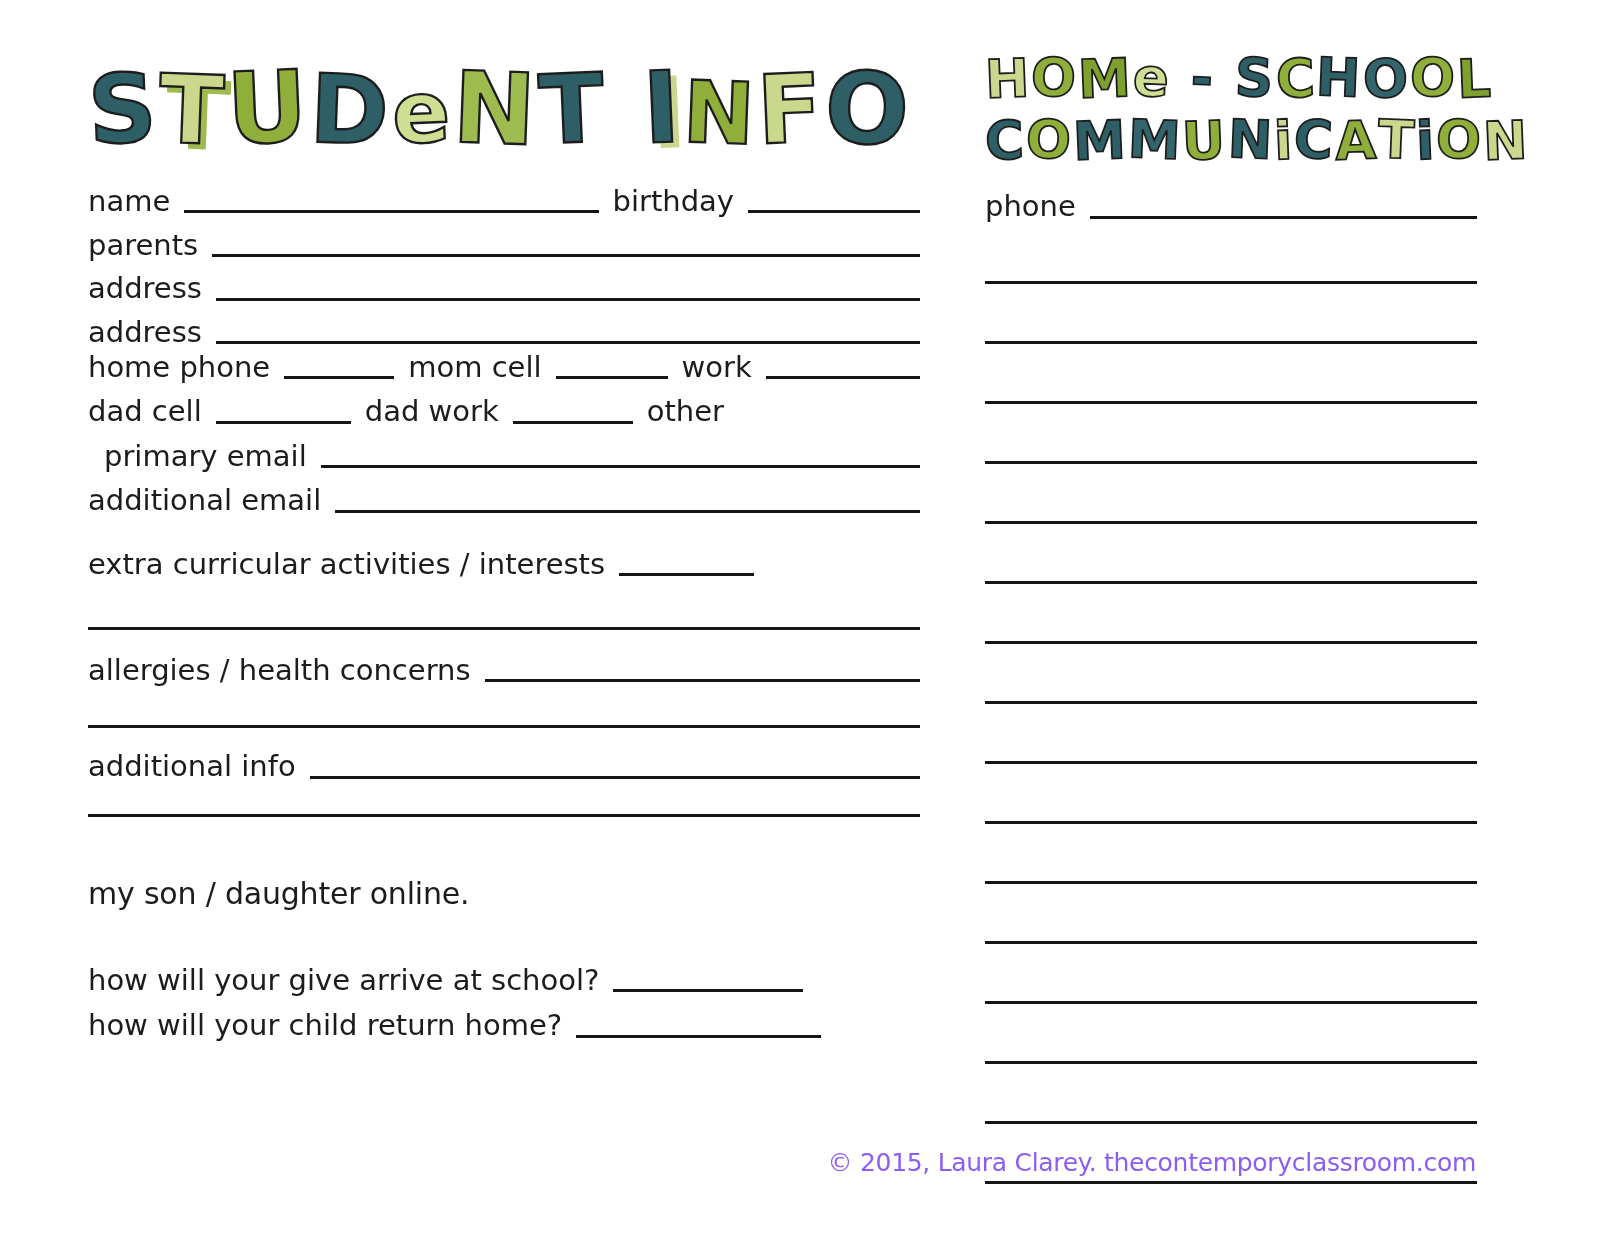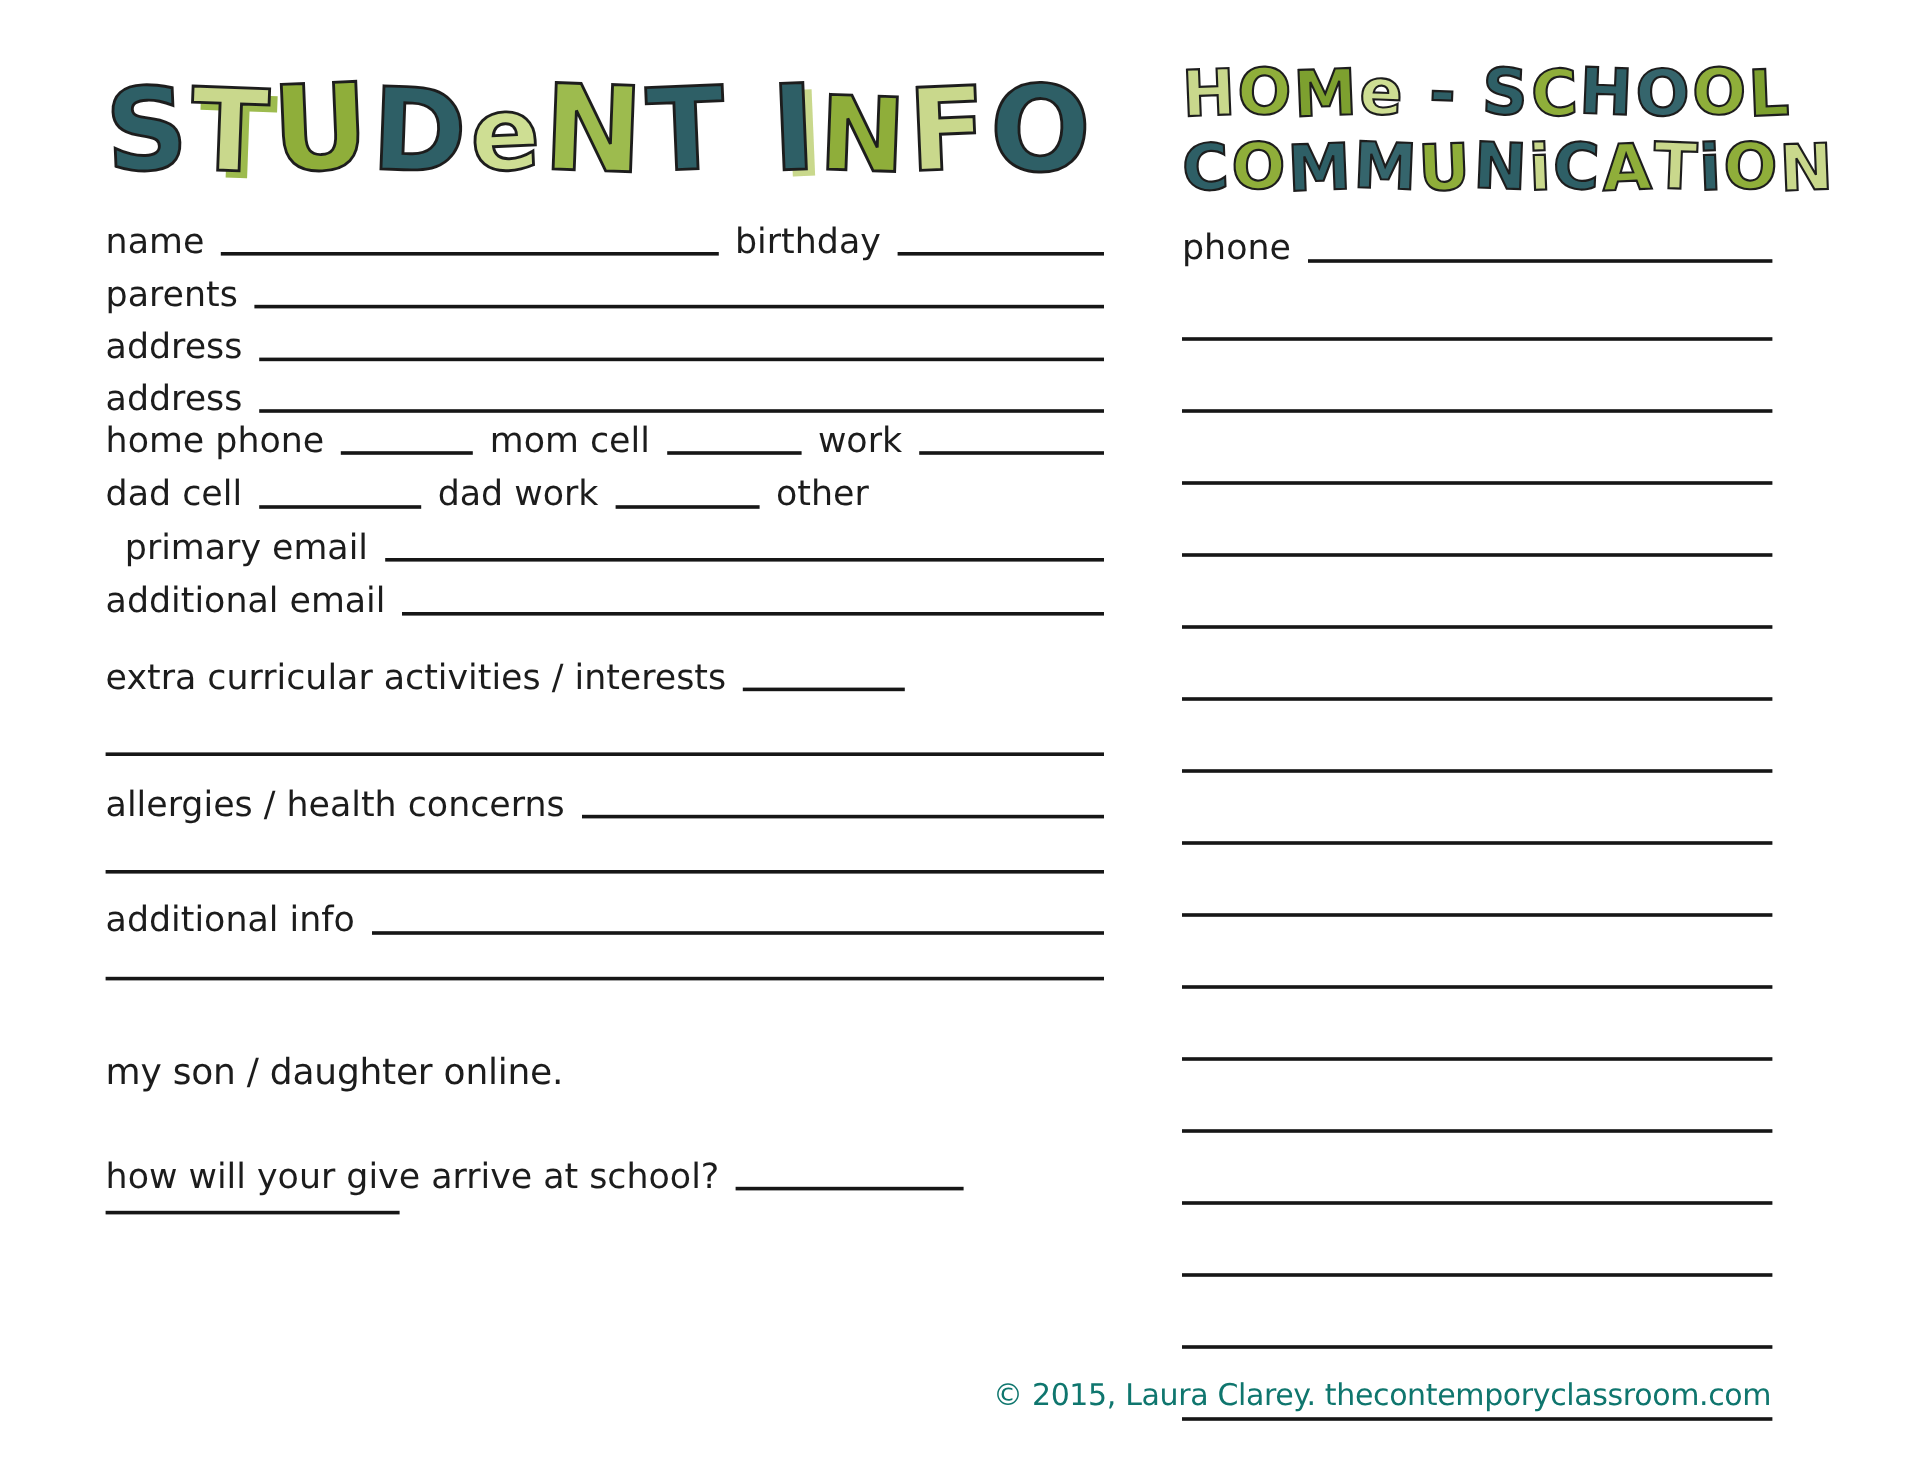--- a/index.html
+++ b/index.html
@@ -33,21 +33,21 @@
   .right-col{position:absolute;left:985px;top:50px;width:492px;}
   .right-title{font-weight:800;font-size:53px;line-height:1.06;letter-spacing:2px;white-space:nowrap;}
   .right-title .title-letter{-webkit-text-stroke:1.8px #1d1d1d;}
   .right-title .title-letter:nth-child(2n){transform:rotate(2.3deg);}
   .right-title .title-letter:nth-child(2n+1){transform:rotate(-2.3deg) translateY(1px);}
   .right-title.second{margin-top:6px;}
   .notes-row{margin-top:22px;}
   .rule-line{width:100%;height:0;border-bottom:3px solid #161616;margin-top:57px;}
 
   .footer{
-    position:absolute;top:1148px;right:124px;font-size:25px;color:#0f766e;
+    position:absolute;top:1148px;right:124px;font-size:25px;color:#8b5cf6;
     white-space:nowrap;text-align:right;letter-spacing:-0.3px;
   }
 </style>
 </head>
 <body>
 
 <div class="page">
 
   <div class="left-col">
 
@@ -127,20 +127,21 @@
     <div class="para" style="margin-top:52px;">
       <div>my son / daughter online.</div>
     </div>
 
     <div class="row" style="margin-top:46px;">
       <span class="lbl">how will your give arrive at school?</span>
       <span class="line w190"></span>
     </div>
 
     <div class="row" style="margin-top:12px;">
+      <span class="lbl">how will your child return home?</span>
       <span class="line w245"></span>
     </div>
 
   </div>
 
   <div class="right-col">
 
     <div class="right-title"><span class="title-letter" style="color: rgb(201, 216, 140);">H</span><span class="title-letter" style="color: rgb(143, 174, 58);">O</span><span class="title-letter" style="color: rgb(125, 160, 47);">M</span><span class="title-letter" style="color: rgb(206, 222, 147);">e</span><span class="title-letter" style="color: rgb(0, 0, 0); width: 0.38em; -webkit-text-stroke: 0px;"> </span><span class="title-letter" style="color: rgb(46, 95, 102);">-</span><span class="title-letter" style="color: rgb(0, 0, 0); width: 0.38em; -webkit-text-stroke: 0px;"> </span><span class="title-letter" style="color: rgb(46, 95, 102);">S</span><span class="title-letter" style="color: rgb(143, 174, 58);">C</span><span class="title-letter" style="color: rgb(46, 95, 102);">H</span><span class="title-letter" style="color: rgb(53, 101, 108);">O</span><span class="title-letter" style="color: rgb(143, 174, 58);">O</span><span class="title-letter" style="color: rgb(125, 160, 47);">L</span></div>
     <div class="right-title second"><span class="title-letter" style="color: rgb(46, 95, 102);">C</span><span class="title-letter" style="color: rgb(143, 174, 58);">O</span><span class="title-letter" style="color: rgb(46, 95, 102);">M</span><span class="title-letter" style="color: rgb(53, 101, 108);">M</span><span class="title-letter" style="color: rgb(143, 174, 58);">U</span><span class="title-letter" style="color: rgb(46, 95, 102);">N</span><span class="title-letter" style="color: rgb(201, 216, 140);">i</span><span class="title-letter" style="color: rgb(46, 95, 102);">C</span><span class="title-letter" style="color: rgb(143, 174, 58);">A</span><span class="title-letter" style="color: rgb(201, 216, 140);">T</span><span class="title-letter" style="color: rgb(46, 95, 102);">i</span><span class="title-letter" style="color: rgb(143, 174, 58);">O</span><span class="title-letter" style="color: rgb(201, 216, 140);">N</span></div>
 

